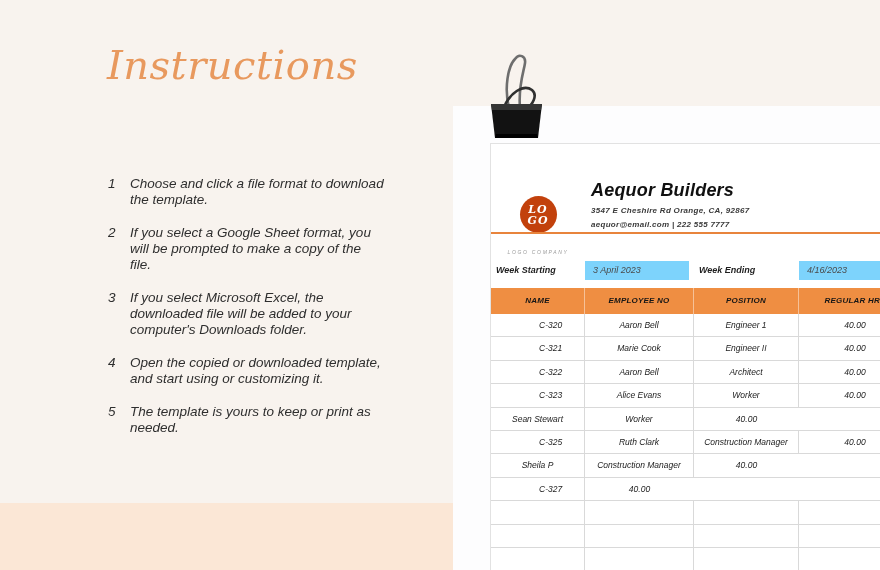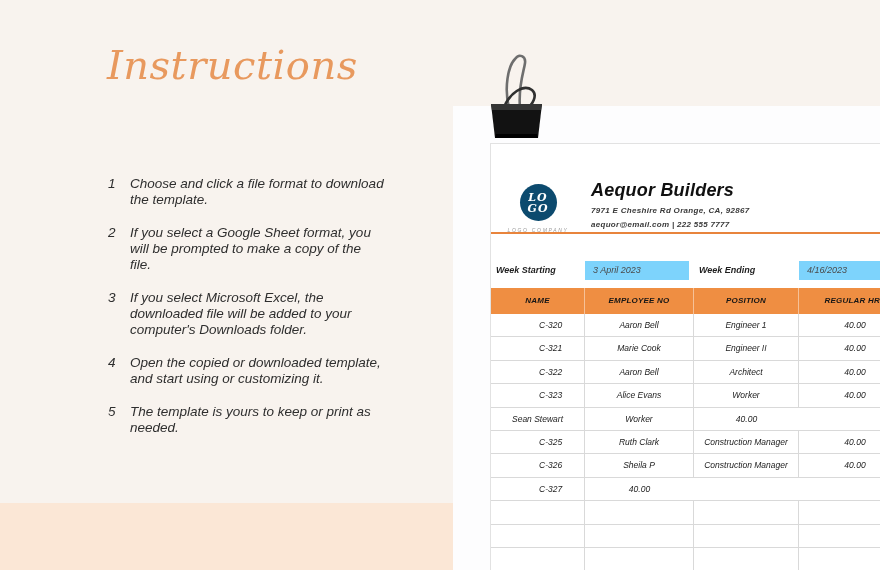--- a/index.html
+++ b/index.html
@@ -20,21 +20,21 @@
   .instr-text { width:254px; }
 
   
   .clip { position:absolute; left:482px; top:48px; width:70px; height:92px; }
 
   
   .sheet { position:absolute; left:490px; top:143px; width:420px; height:428px;
            background:#FFFFFF; border:1px solid #E2E2E2; border-bottom:none; }
 
   .logo-wrap    { position:absolute; left:5px; top:36px; width:84px; text-align:center; }
-  .logo-circle  { width:37px; height:37px; margin:4px auto; background:#0c4a6e; border-radius:50%;
+  .logo-circle  { width:37px; height:37px; margin:16px auto; background:#c2410c; border-radius:50%;
                   color:#FFFFFF; font-family:"DejaVu Serif", serif; font-weight:700; font-size:11px;
                   line-height:11px; letter-spacing:1px; display:flex; flex-direction:column;
                   align-items:center; justify-content:center; }
   .logo-caption { margin-top:6px; font-size:5px; letter-spacing:1.7px; color:#9A9A9A; white-space:nowrap; }
 
   .company-name    { position:absolute; left:100px; top:36px; font-size:18px; font-weight:700; color:#101010; letter-spacing:0.2px; }
   .company-address { position:absolute; left:100px; top:62px; font-size:8px;  font-weight:700; color:#3A3A3A; letter-spacing:0.3px; }
   .company-contact { position:absolute; left:100px; top:76px; font-size:8px;  font-weight:700; color:#3A3A3A; letter-spacing:0.3px; }
 
   .divider { position:absolute; left:0; top:88px; width:420px; height:2px; background:#E8843C; }
@@ -108,21 +108,21 @@
 
     <div class="logo-wrap">
       <div class="logo-circle">
         <span>LO</span>
         <span>GO</span>
       </div>
       <div class="logo-caption">LOGO COMPANY</div>
     </div>
 
     <div class="company-name">Aequor Builders</div>
-    <div class="company-address">7971 E Cheshire Rd Orange, CA, 92867</div>
+    <div class="company-address">3547 E Cheshire Rd Orange, CA, 92867</div>
     <div class="company-contact">aequor@email.com | 222 555 7777</div>
 
     <div class="divider"></div>
 
     <div class="week-row">
       <div class="week-label">Week Starting</div>
       <div class="week-value">3 April 2023</div>
       <div class="week-label">Week Ending</div>
       <div class="week-value">4/16/2023</div>
     </div>
@@ -173,21 +173,20 @@
   </div>
 
   <div class="trow">
     <div class="td col0">C-325</div>
     <div class="td col1">Ruth Clark</div>
     <div class="td col2">Construction Manager</div>
     <div class="td col3">40.00</div>
   </div>
 
   <div class="trow">
-    <div class="td col0">C-326</div>
     <div class="td col1">Sheila P</div>
     <div class="td col2">Construction Manager</div>
     <div class="td col3">40.00</div>
   </div>
 
   <div class="trow">
     <div class="td col0">C-327</div>
     <div class="td col3">40.00</div>
   </div>
 

